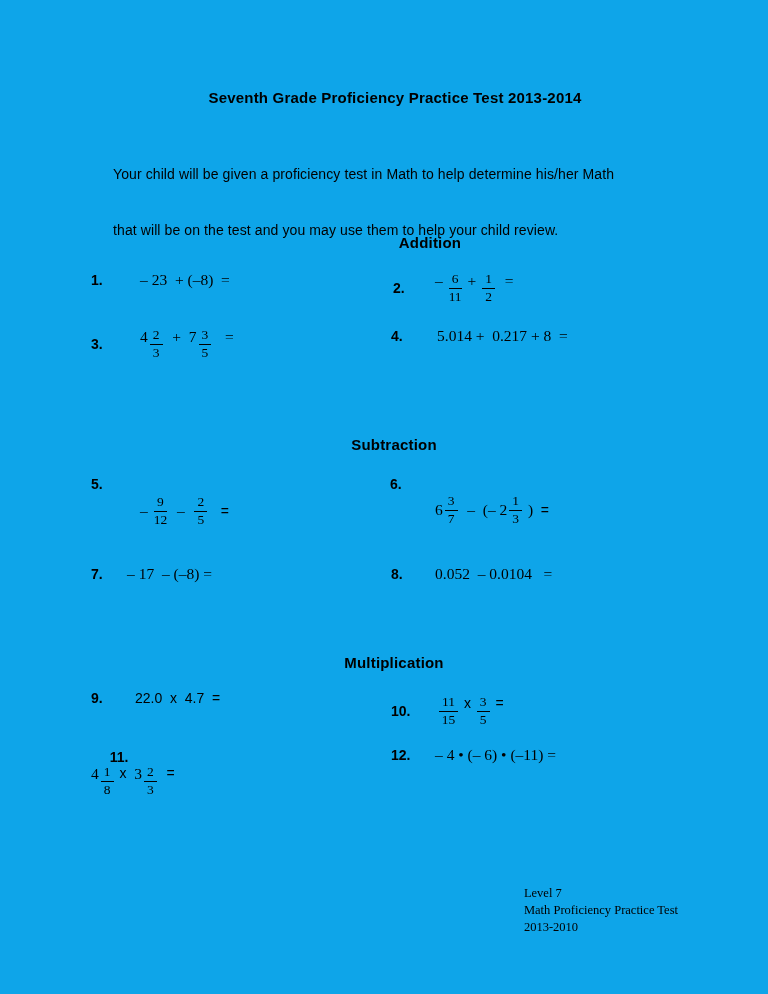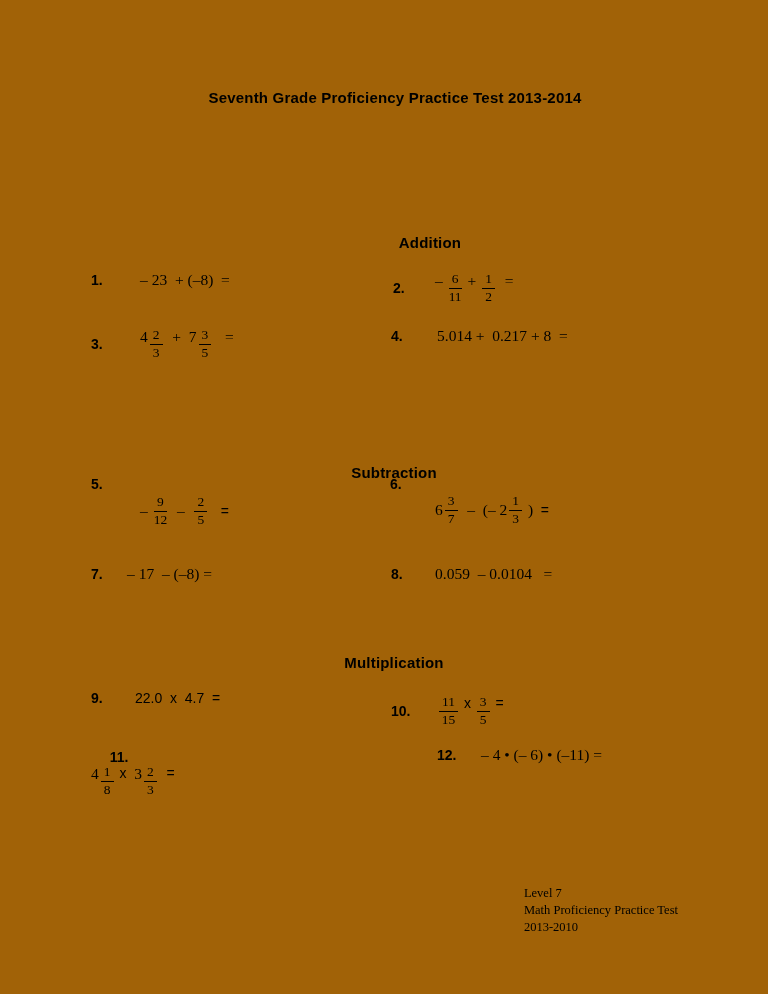--- a/index.html
+++ b/index.html
@@ -1,34 +1,34 @@
 <!DOCTYPE html>
 <html><head>
 <meta charset="utf-8">
 <style>
   html,body{margin:0;padding:0;}
   body{
     width:768px;height:994px;background:#ffffff;color:#000;
     font-family:"Liberation Sans", sans-serif;position:relative;overflow:hidden;
   }
-  .page{position:absolute;inset:0;background:#a16207;}
+  .page{position:absolute;inset:0;background:#0ea5e9;}
   .title{
     position:absolute;left:395px;top:89px;transform:translateX(-50%);
     font-size:15px;font-weight:bold;white-space:nowrap;letter-spacing:0.2px;
   }
   .intro{
     position:absolute;left:113px;top:128px;font-size:14px;line-height:18.5px;
     letter-spacing:0.1px;white-space:pre;
   }
   .heading{
     position:absolute;left:394px;transform:translateX(-50%);
     font-size:15px;font-weight:bold;white-space:nowrap;letter-spacing:0.2px;
   }
   #h-addition{top:234px;margin-left:36px;}
-  #h-subtraction{top:436px;margin-top:28px;}
+  #h-subtraction{top:436px;}
   #h-multiplication{top:654px;}
 
   .prob{position:absolute;display:flex;align-items:center;}
   .plabel{
     font-family:"Liberation Sans", sans-serif;font-weight:bold;font-size:14px;
     flex:0 0 auto;
   }
   .pexpr{display:flex;}
   .pexpr-abs{position:absolute;display:flex;align-items:center;}
   .plabel-abs{position:absolute;font-weight:bold;font-size:14px;}
@@ -50,35 +50,37 @@
   #p4{left:391px;top:327px;}  #p4 .plabel{width:46px;}
   #p5l{left:91px;top:476px;}
   #p5e{left:140px;top:495px;}
   #p6l{left:390px;top:476px;}
   #p6e{left:435px;top:494px;}
   #p7{left:91px;top:565px;}   #p7 .plabel{width:36px;}
   #p8{left:391px;top:565px;}  #p8 .plabel{width:44px;}
   #p9{left:91px;top:690px;}   #p9 .plabel{width:44px;}
   #p10{left:391px;top:695px;} #p10 .plabel{width:46px;}
   #p11{left:91px;top:749px;flex-direction:column;}  #p11 .plabel{width:46px;}
-  #p12{left:391px;top:746px;} #p12 .plabel{width:44px;margin-left:46px;}
+  #p12{left:391px;top:746px;} #p12 .plabel{width:44px;}
 
   .footer{
     position:absolute;right:90px;top:885px;
     font-family:"Liberation Serif", serif;font-size:12.5px;line-height:17px;
   }
 </style>
 </head>
 <body>
 
 <div class="page">
 
   <div class="title">Seventh Grade Proficiency Practice Test 2013-2014</div>
 
   <div class="intro">
+    <div>Your child will be given a proficiency test in Math to help determine his/her Math</div>
+    <div>that will be on the test and you may use them to help your child review.</div>
   </div>
 
   <div class="heading" id="h-addition">Addition</div>
   <div class="heading" id="h-subtraction">Subtraction</div>
   <div class="heading" id="h-multiplication">Multiplication</div>
 
   <div class="prob" id="p1">
     <span class="plabel">1.</span>
     <span class="pexpr">
         <span class="mtxt">– 23  + (–8)  =</span>
@@ -160,21 +162,21 @@
   <div class="prob" id="p7">
     <span class="plabel">7.</span>
     <span class="pexpr">
         <span class="mtxt">– 17  – (–8) =</span>
       </span>
   </div>
 
   <div class="prob" id="p8">
     <span class="plabel">8.</span>
     <span class="pexpr">
-        <span class="mtxt">0.059  – 0.0104   =</span>
+        <span class="mtxt">0.052  – 0.0104   =</span>
       </span>
   </div>
 
   <div class="prob" id="p9">
     <span class="plabel">9.</span>
     <span class="pexpr">
         <span class="msans">22.0  x  4.7  =</span>
       </span>
   </div>
 

